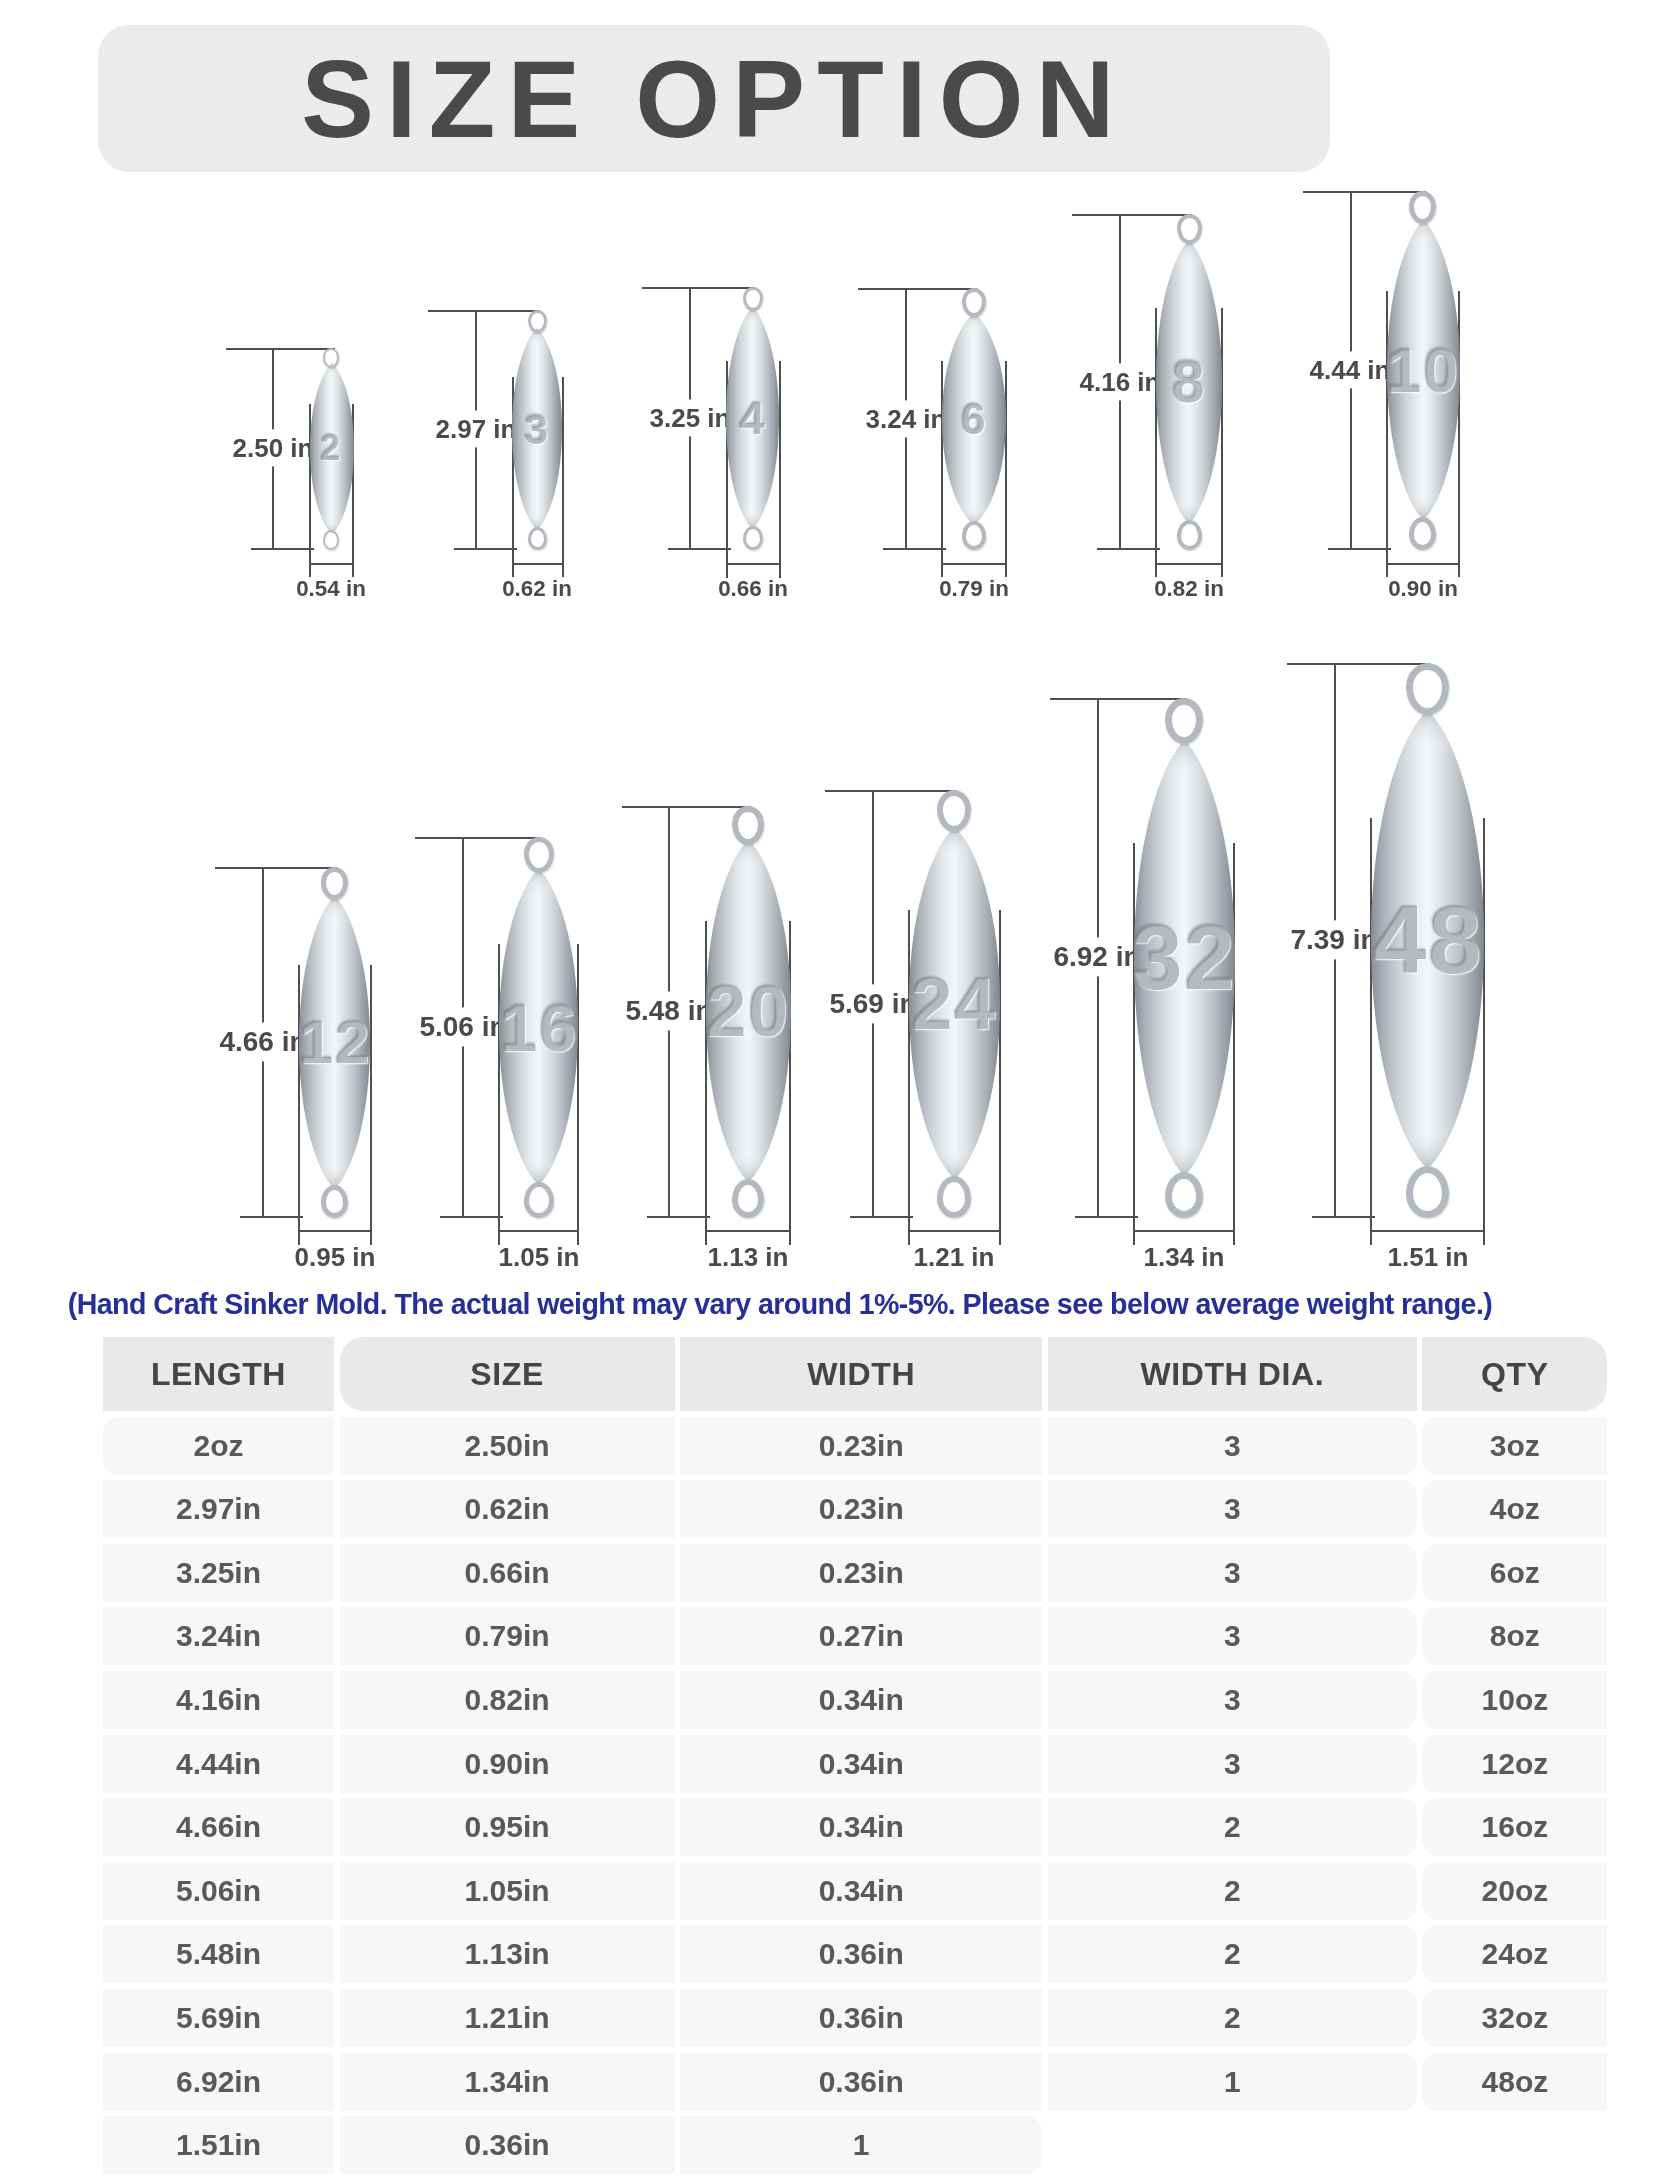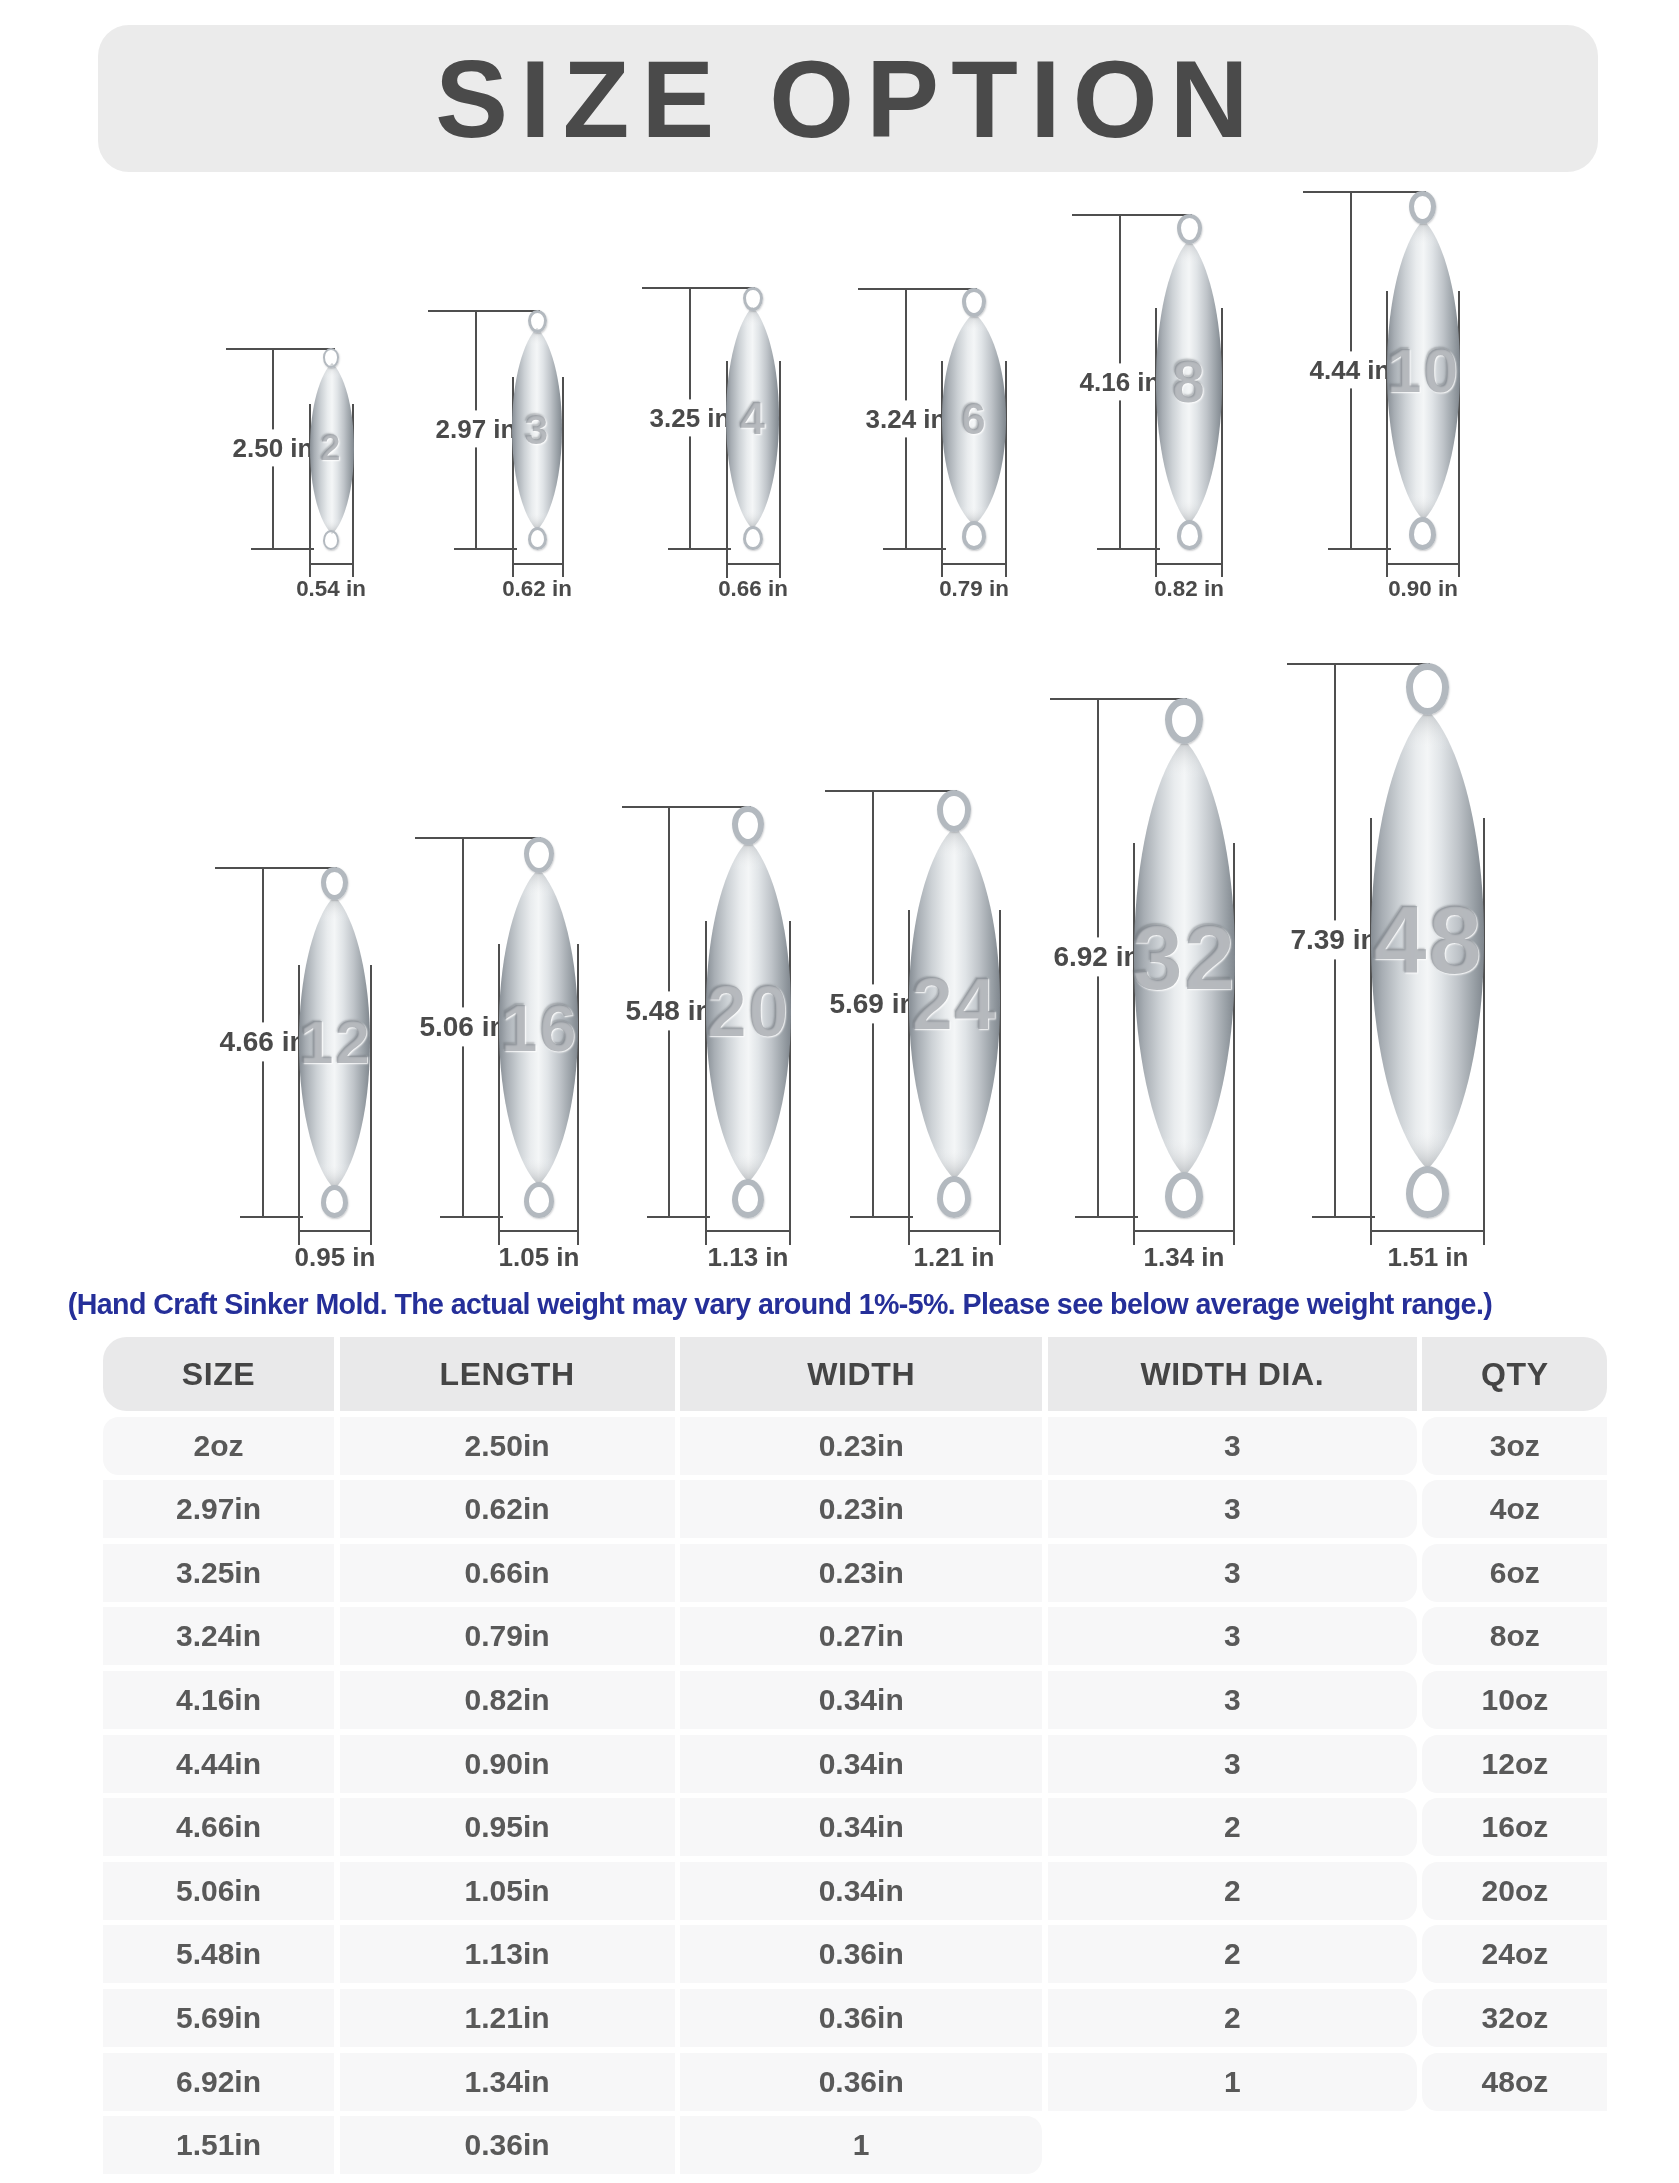--- a/index.html
+++ b/index.html
@@ -1,20 +1,20 @@
 <!DOCTYPE html>
 <html style="--title-text: #4a4a4a; --banner-bg: #ebebeb; --note-text: #252f99; --dim-line: #4f4f4f; --dim-text: #4a4a4a; --ring-wire: #b3b9bf; --table-header-bg: #e9e9ea; --table-row-bg: #f7f7f8; --table-header-text: #454545; --table-row-text: #595959; --metal-light: #f4f6f7; --metal-dark: #878e95;font-size:9px"><head>
 <meta charset="utf-8">
 <style>
   html,body{margin:0;padding:0;background:#ffffff;}
   #canvas{position:relative;width:1679px;height:2183px;background:#fff;overflow:hidden;
           font-family:"Liberation Sans",sans-serif;}
 
   
-  .banner{position:absolute;left:98px;top:25px;width:1500px;height:147px;
+  .banner{position:absolute;left:98px;top:25px;width:1232px;height:147px;
           background:var(--banner-bg,#ebebeb);border-radius:31px;
           display:flex;align-items:center;justify-content:center;}
   .banner h1{margin:0;font-size:109px;font-weight:bold;letter-spacing:12.3px;
              color:var(--title-text,#4a4a4a);white-space:nowrap;}
 
   
   #figures{position:absolute;left:0;top:0;width:1679px;height:1288px;}
   .dline{position:absolute;background:var(--dim-line,#4f4f4f);}
   .dim-label{position:absolute;transform:translate(-50%,-50%);font-weight:bold;
              color:var(--dim-text,#4a4a4a);white-space:nowrap;line-height:1;}
@@ -257,22 +257,22 @@
         <path d="M50 0 C76 60 100 250 100 500 C100 750 76 940 50 1000 C24 940 0 750 0 500 C0 250 24 60 50 0 Z" fill="url(#vShade)"></path>
       </svg>
       <div class="ring t" style="left: 1406px; top: 663px; width: 43px; height: 52px; border-width: 7.8px;"></div>
       <div class="ring b" style="left: 1406px; top: 1166px; width: 43px; height: 52px; border-width: 7.8px;"></div>
       <div class="engraved" style="left: 1428px; top: 940px; font-size: 96px;">48</div>
     </div>
 
   <p id="note">(Hand Craft Sinker Mold. The actual weight may vary around 1%-5%. Please see below average weight range.)</p>
 
   <div id="size-table">
+      <div class="th">LENGTH</div>
       <div class="th first">SIZE</div>
-      <div class="th">LENGTH</div>
       <div class="th">WIDTH</div>
       <div class="th">WIDTH DIA.</div>
       <div class="th last">QTY</div>
       <div class="td first">2oz</div>
       <div class="td">2.50in</div>
       <div class="td">0.23in</div>
       <div class="td last">3</div>
       <div class="td first">3oz</div>
       <div class="td">2.97in</div>
       <div class="td">0.62in</div>

